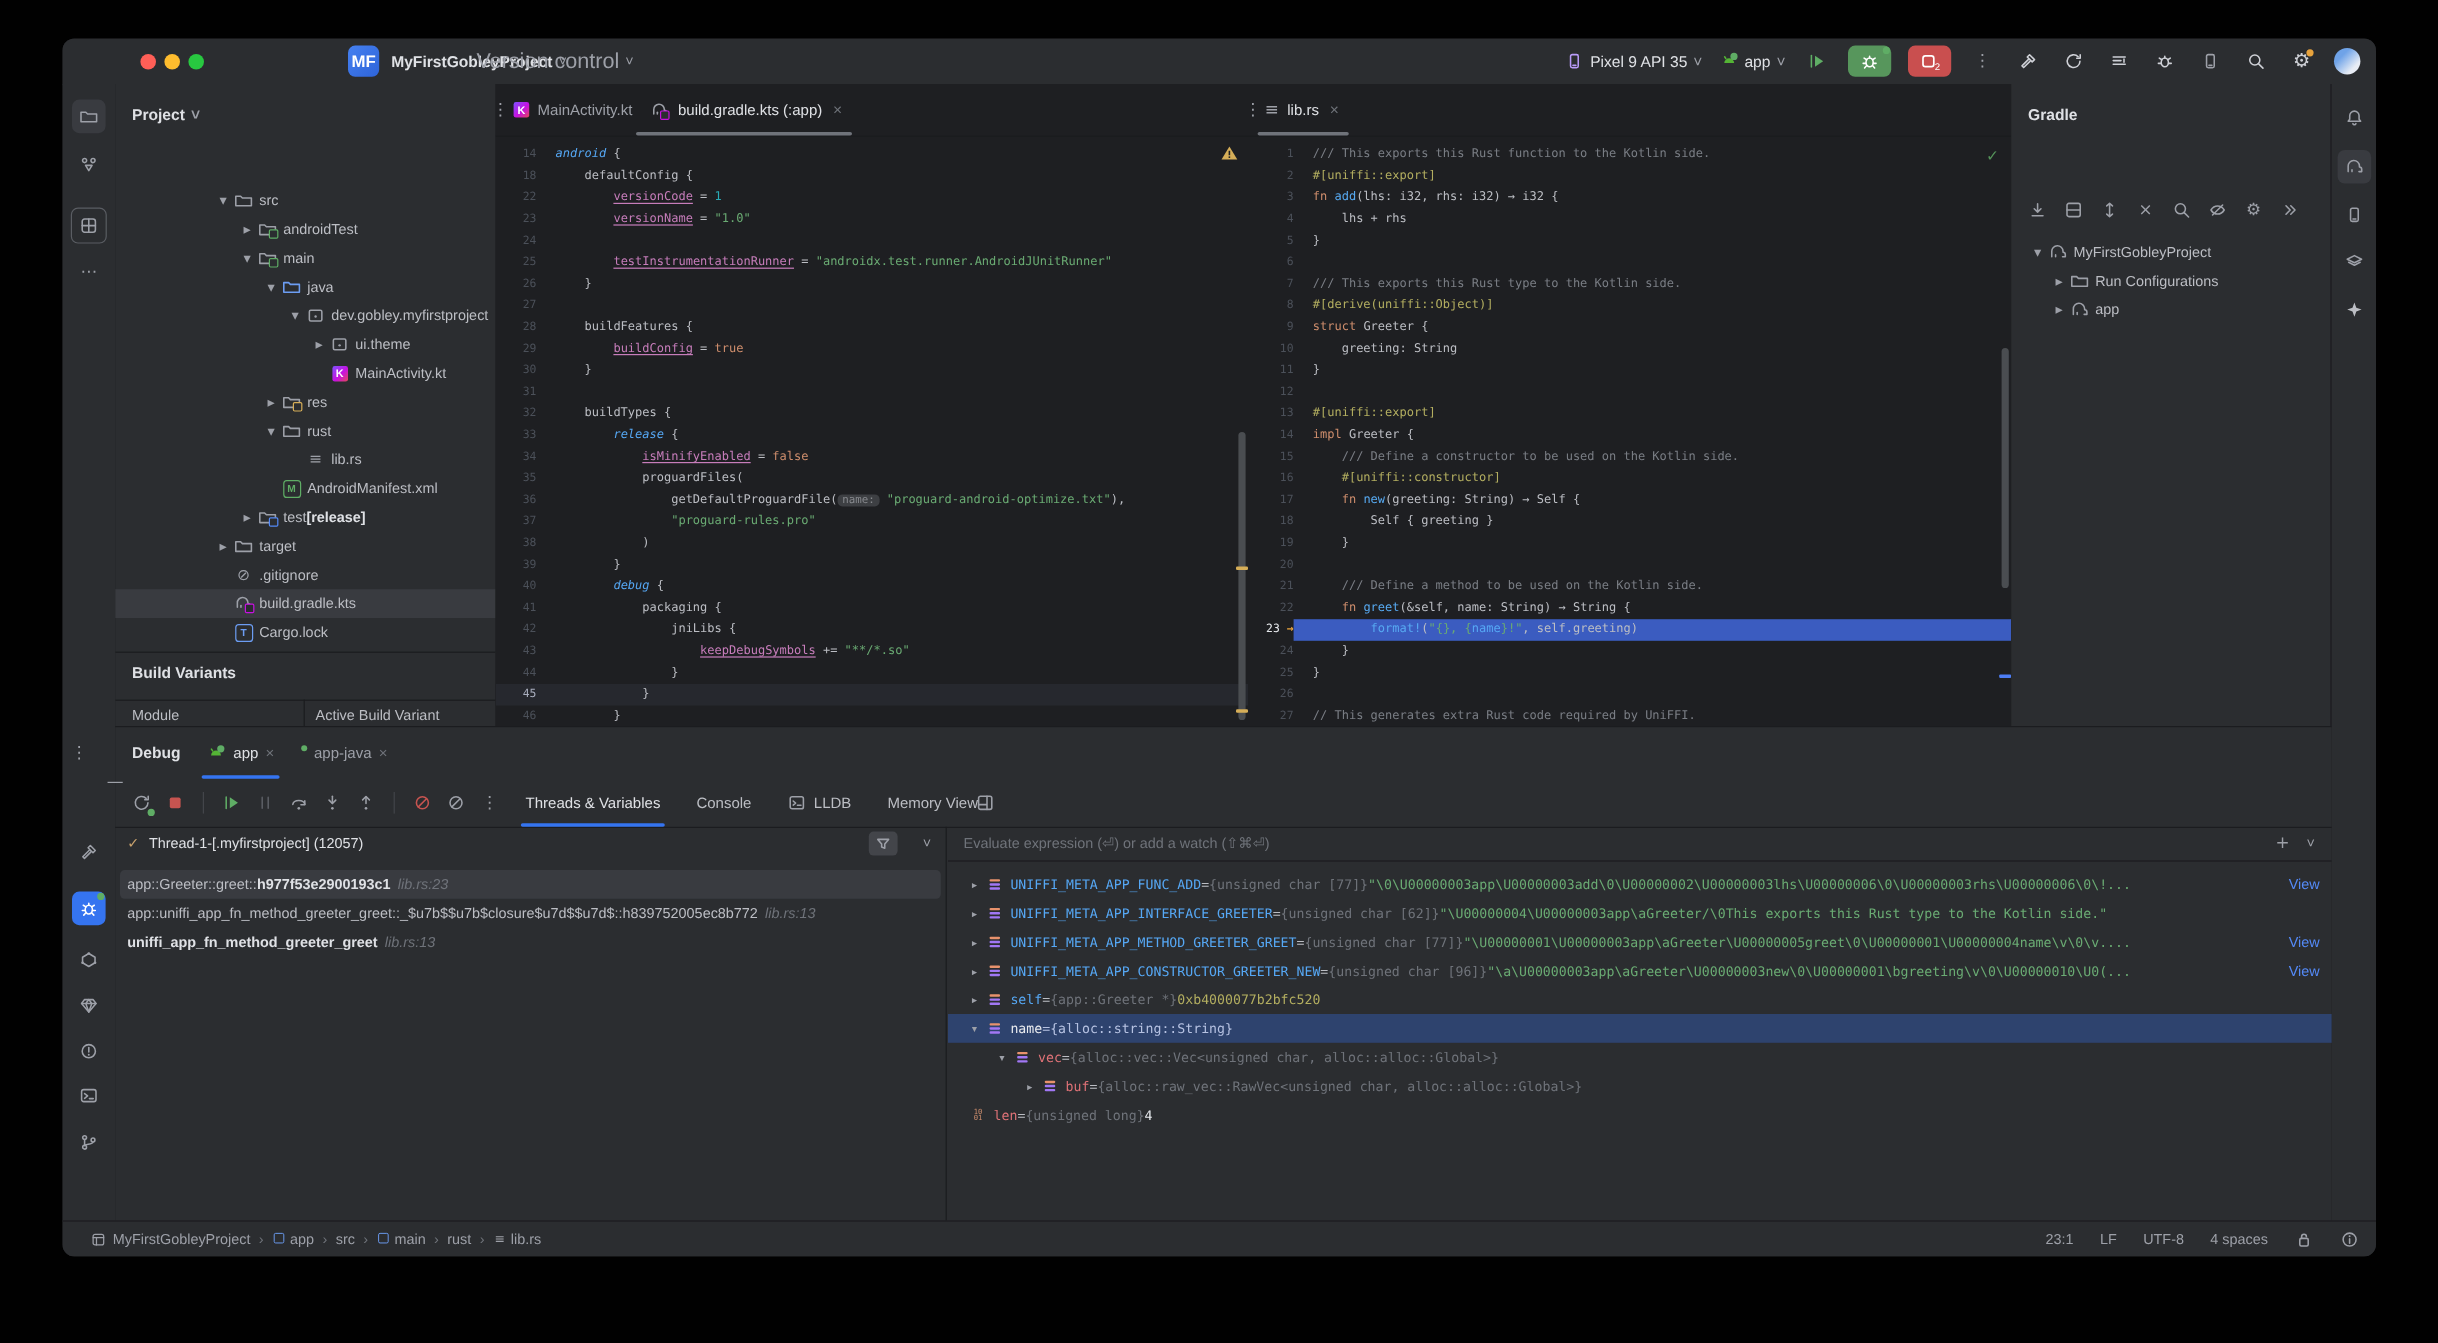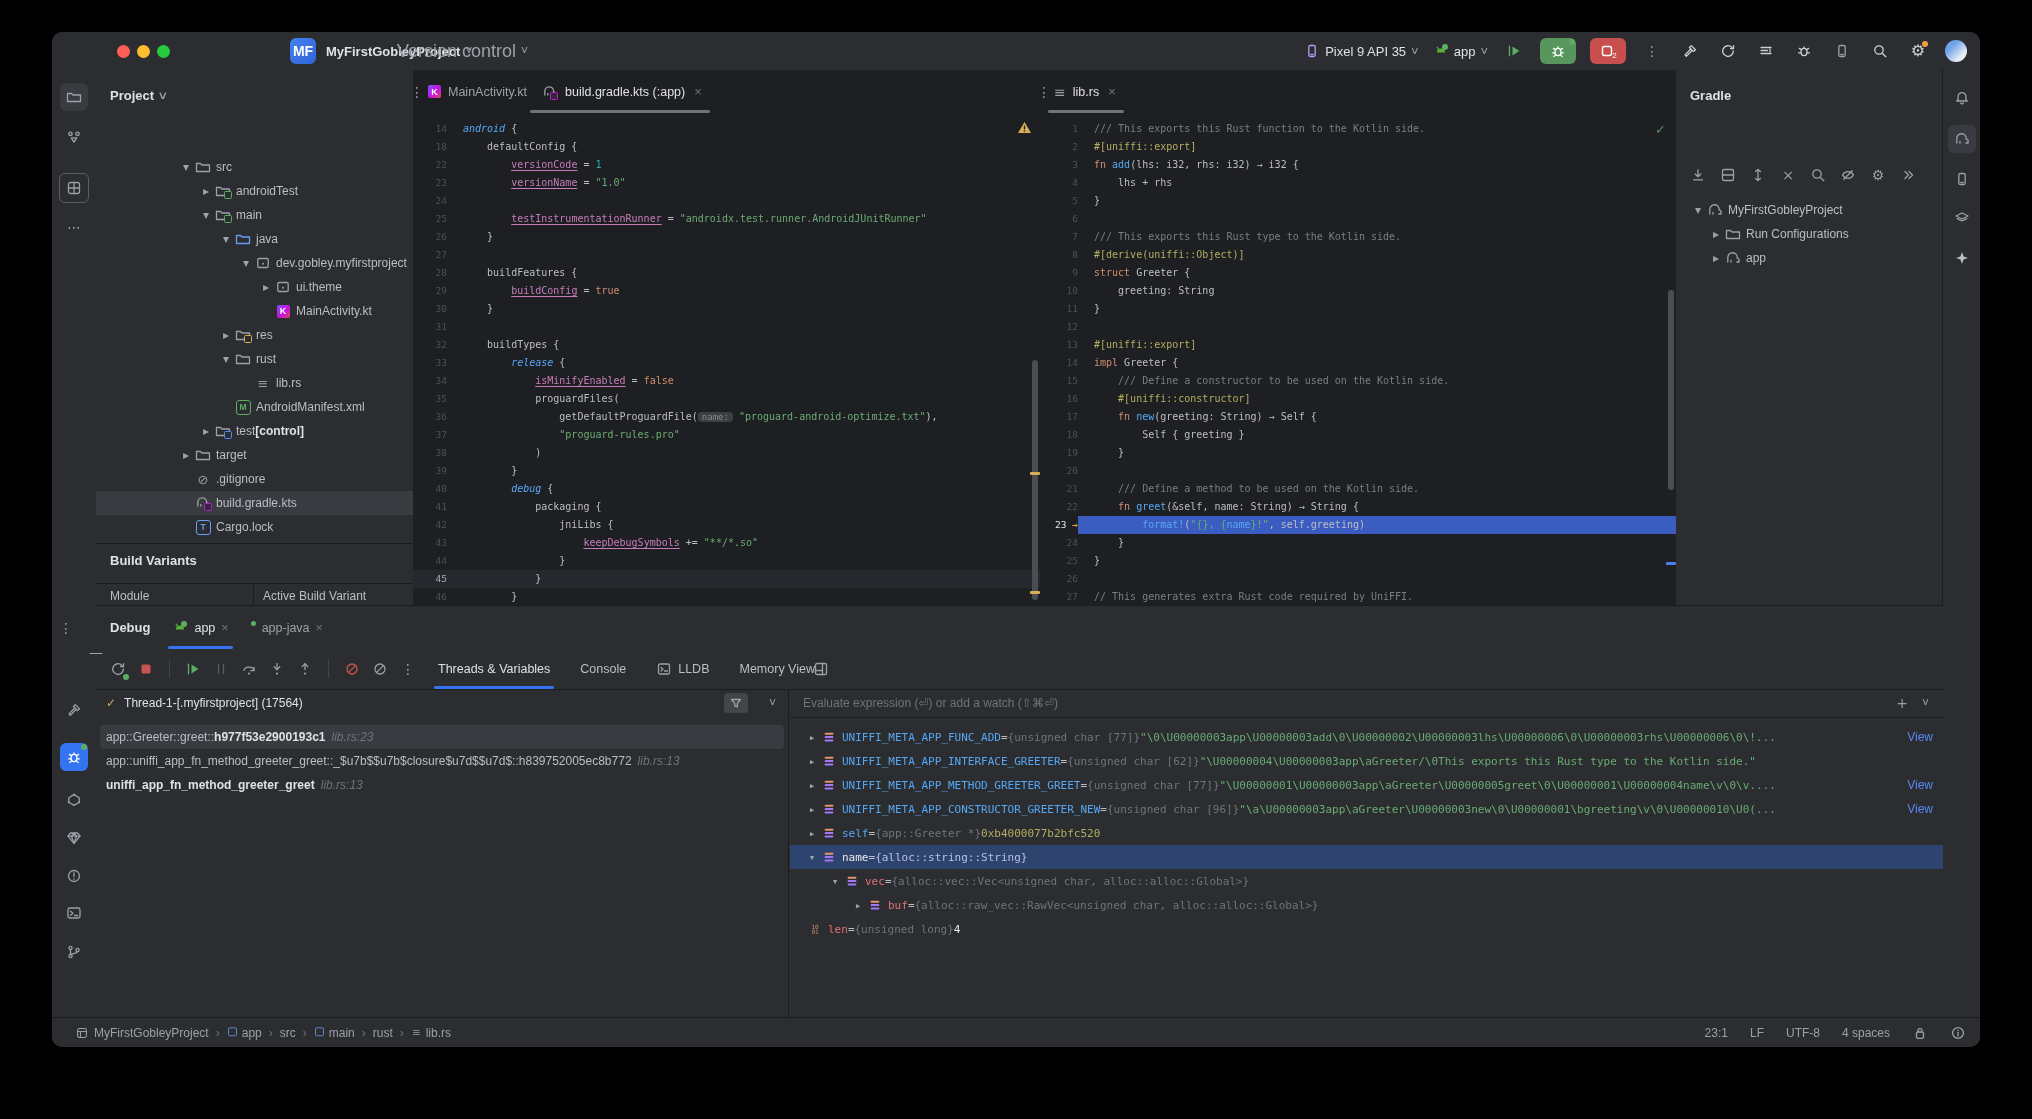--- a/index.html
+++ b/index.html
@@ -405,21 +405,21 @@
           </div>
           <div class="tree-row" style="top: 349px; left: 0px; padding-left: 102px;">
             <span class="t-chev">▸</span>
             <span class="t-icon">
               <svg width="16" height="16" viewBox="0 0 16 16" fill="none" stroke="#9DA0A8" stroke-width="1.3" stroke-linecap="round" stroke-linejoin="round">
                 <path d="M1.5 4.5h4L7 6h7.5v6.5h-13z"></path>
               </svg>
               <span class="badge" style="border-color:#548AF7"></span>
             </span>
             <span style="padding-left: 4px;">test</span>
-            <span style="font-weight: 700; color: rgb(223, 225, 229);"> [control]</span>
+            <span style="font-weight: 700; color: rgb(223, 225, 229);"> [release]</span>
           </div>
           <div class="tree-row" style="top: 373px; left: 0px; padding-left: 82px;">
             <span class="t-chev">▸</span>
             <span class="t-icon">
               <svg width="16" height="16" viewBox="0 0 16 16" fill="none" stroke="#9DA0A8" stroke-width="1.3" stroke-linecap="round" stroke-linejoin="round">
                 <path d="M1.5 4.5h4L7 6h7.5v6.5h-13z"></path>
               </svg>
             </span>
             <span style="padding-left: 4px;">target</span>
           </div>
@@ -789,21 +789,21 @@
             <svg width="16" height="16" viewBox="0 0 16 16" fill="none" stroke="#9DA0A8" stroke-width="1.3" stroke-linecap="round" stroke-linejoin="round">
               <rect x="2.5" y="2.5" width="11" height="11" rx="1.6"></rect>
               <path d="M9.5 2.5v11M2.5 9.5h7"></path>
             </svg>
           </span>
     </div>
 
     <div id="dbg-left">
       <div id="thread-row">
         <span style="color:#C9A26D">✓</span>
-        <span style="color:#DFE1E5">Thread-1-[.myfirstproject] (17564)</span>
+        <span style="color:#DFE1E5">Thread-1-[.myfirstproject] (12057)</span>
         <span class="abs" style="right:40px;width:24px;height:20px;background:#43454A;border-radius:4px;display:flex;align-items:center;justify-content:center" id="ic-funnel">
               <svg width="16" height="16" viewBox="0 0 16 16" fill="none" stroke="#9DA0A8" stroke-width="1.3" stroke-linecap="round" stroke-linejoin="round">
                 <path d="M3.5 4.5h9L9.3 8.4v3.4l-2.6-1V8.4z"></path>
               </svg>
             </span>
         <span class="abs chev" style="right:12px">˅</span>
       </div>
       <div id="frames">
             <div class="frame sel" style="top: 36px;">
               <span>app::Greeter::greet::</span>

